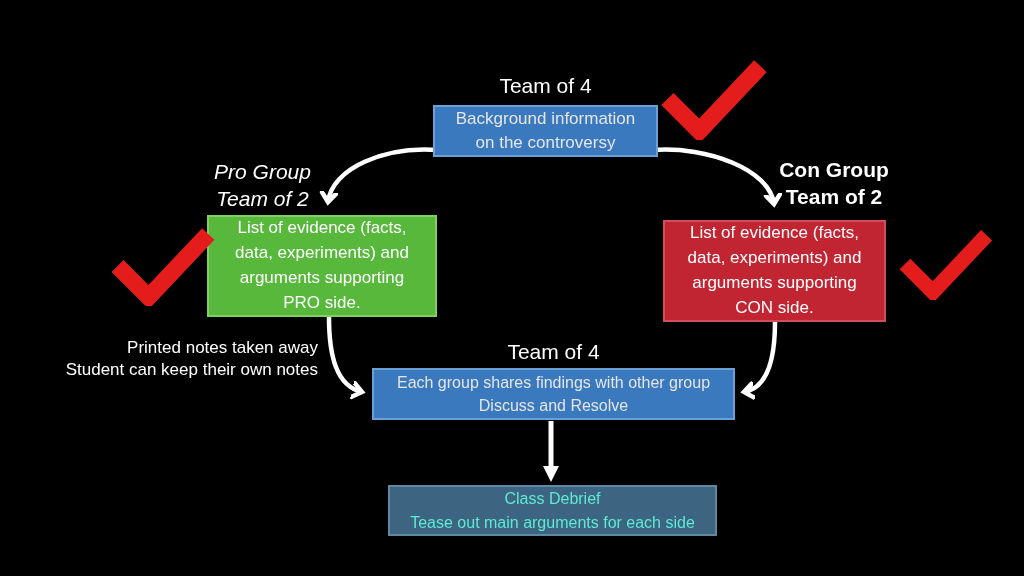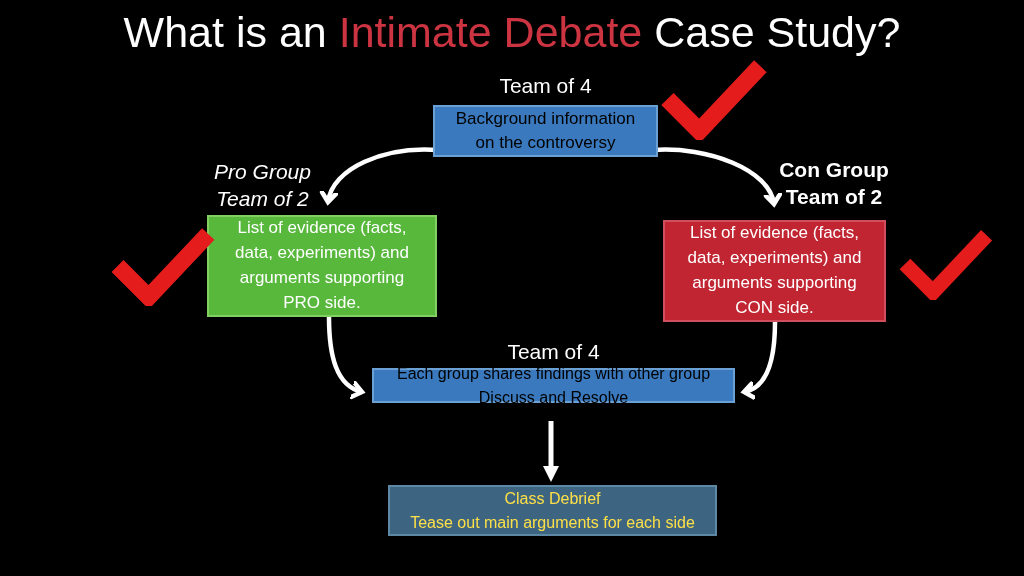--- a/index.html
+++ b/index.html
@@ -20,29 +20,29 @@
   .label {
     position: absolute; text-align: center;
     font-size: 21px; line-height: 1.3; color: var(--text-white, #fff);
     z-index: 2;
   }
   .box {
     position: absolute; display: flex; align-items: center; justify-content: center;
     text-align: center; z-index: 2; box-sizing: border-box;
     font-size: 17px; line-height: 1.47;
   }
-  .box.blue   { background: var(--box-blue, #3a79bd);  border: 2px solid var(--box-blue-border, #6ba0d4);  color: #000000; }
+  .box.blue   { background: var(--box-blue, #3a79bd);  border: 2px solid var(--box-blue-border, #6ba0d4);  color: #e5e5e5; }
   .box.green  { background: var(--box-green, #57b83c); border: 2px solid var(--box-green-border, #82cf62); color: #ffffff; }
   .box.redbox { background: var(--box-red, #c12532);   border: 2px solid var(--box-red-border, #d14f5c);   color: #ffffff; }
-  .box.slate  { background: var(--box-slate, #3d6480); border: 2px solid var(--box-slate-border, #5d89a4); color: #fde047; }
+  .box.slate  { background: var(--box-slate, #3d6480); border: 2px solid var(--box-slate-border, #5d89a4); color: #5eead4; }
 
   .top-box    { left: 433px; top: 105px; width: 225px; height: 52px; line-height: 1.4; }
   .green-box  { left: 207px; top: 215px; width: 230px; height: 102px; }
   .red-box    { left: 663px; top: 220px; width: 223px; height: 102px; }
-  .mid-box    { left: 372px; top: 368px; width: 363px; height: 35px; font-size: 16px; line-height: 1.45; }
+  .mid-box    { left: 372px; top: 368px; width: 363px; height: 52px; font-size: 16px; line-height: 1.45; }
   .bottom-box { left: 388px; top: 485px; width: 329px; height: 51px; font-size: 16px; line-height: 1.45; }
 
   .team-top   { left: 433px; top: 72px;  width: 225px; }
   .pro-label  { left: 190px; top: 158px; width: 145px; font-style: italic; }
   .con-label  { left: 760px; top: 156px; width: 148px; font-weight: bold; }
   .team-mid   { left: 372px; top: 338px; width: 363px; }
 
   .notes {
     position: absolute; left: 30px; top: 337px; width: 288px;
     text-align: right; font-size: 17px; line-height: 1.32;
@@ -56,21 +56,20 @@
   }
   .check-top   { left: 655px; top: 58px;  }
   .check-left  { left: 108px; top: 226px; }
   .check-right { left: 896px; top: 228px; }
 </style>
 </head>
 <body>
 
 <div class="slide">
 
-  <h1 class="title"><span>What is an </span><span class="hl">Intimate Debate</span><span> Case Study?</span></h1>
 
   <svg class="arrows" width="1024" height="576" viewBox="0 0 1024 576">
     <defs>
       <marker id="chev" markerUnits="userSpaceOnUse" markerWidth="20" markerHeight="20" refX="10" refY="9" orient="auto">
         <path d="M1,2 L10,9 L1,16" fill="none" stroke="#ffffff" stroke-width="4.5" stroke-linecap="round"></path>
       </marker>
       <marker id="tri" markerUnits="userSpaceOnUse" markerWidth="18" markerHeight="16" refX="4" refY="8" orient="auto">
         <path d="M0,0 L16,8 L0,16 Z" fill="#ffffff"></path>
       </marker>
     </defs>
@@ -92,20 +91,22 @@
 arguments supporting
 PRO side.</div>
 
   <div class="label con-label pre">Con Group
 Team of 2</div>
   <div class="box redbox red-box pre">List of evidence (facts,
 data, experiments) and
 arguments supporting
 CON side.</div>
 
+  <div class="notes pre">Printed notes taken away
+Student can keep their own notes</div>
 
   <div class="label team-mid">Team of 4</div>
   <div class="box blue mid-box pre">Each group shares findings with other group
 Discuss and Resolve</div>
 
   <div class="box slate bottom-box pre">Class Debrief
 Tease out main arguments for each side</div>
 
   <svg class="check check-top" width="116" height="82" viewBox="0 0 120 90">
     <polyline points="10,45 45,80 112,9"></polyline>

